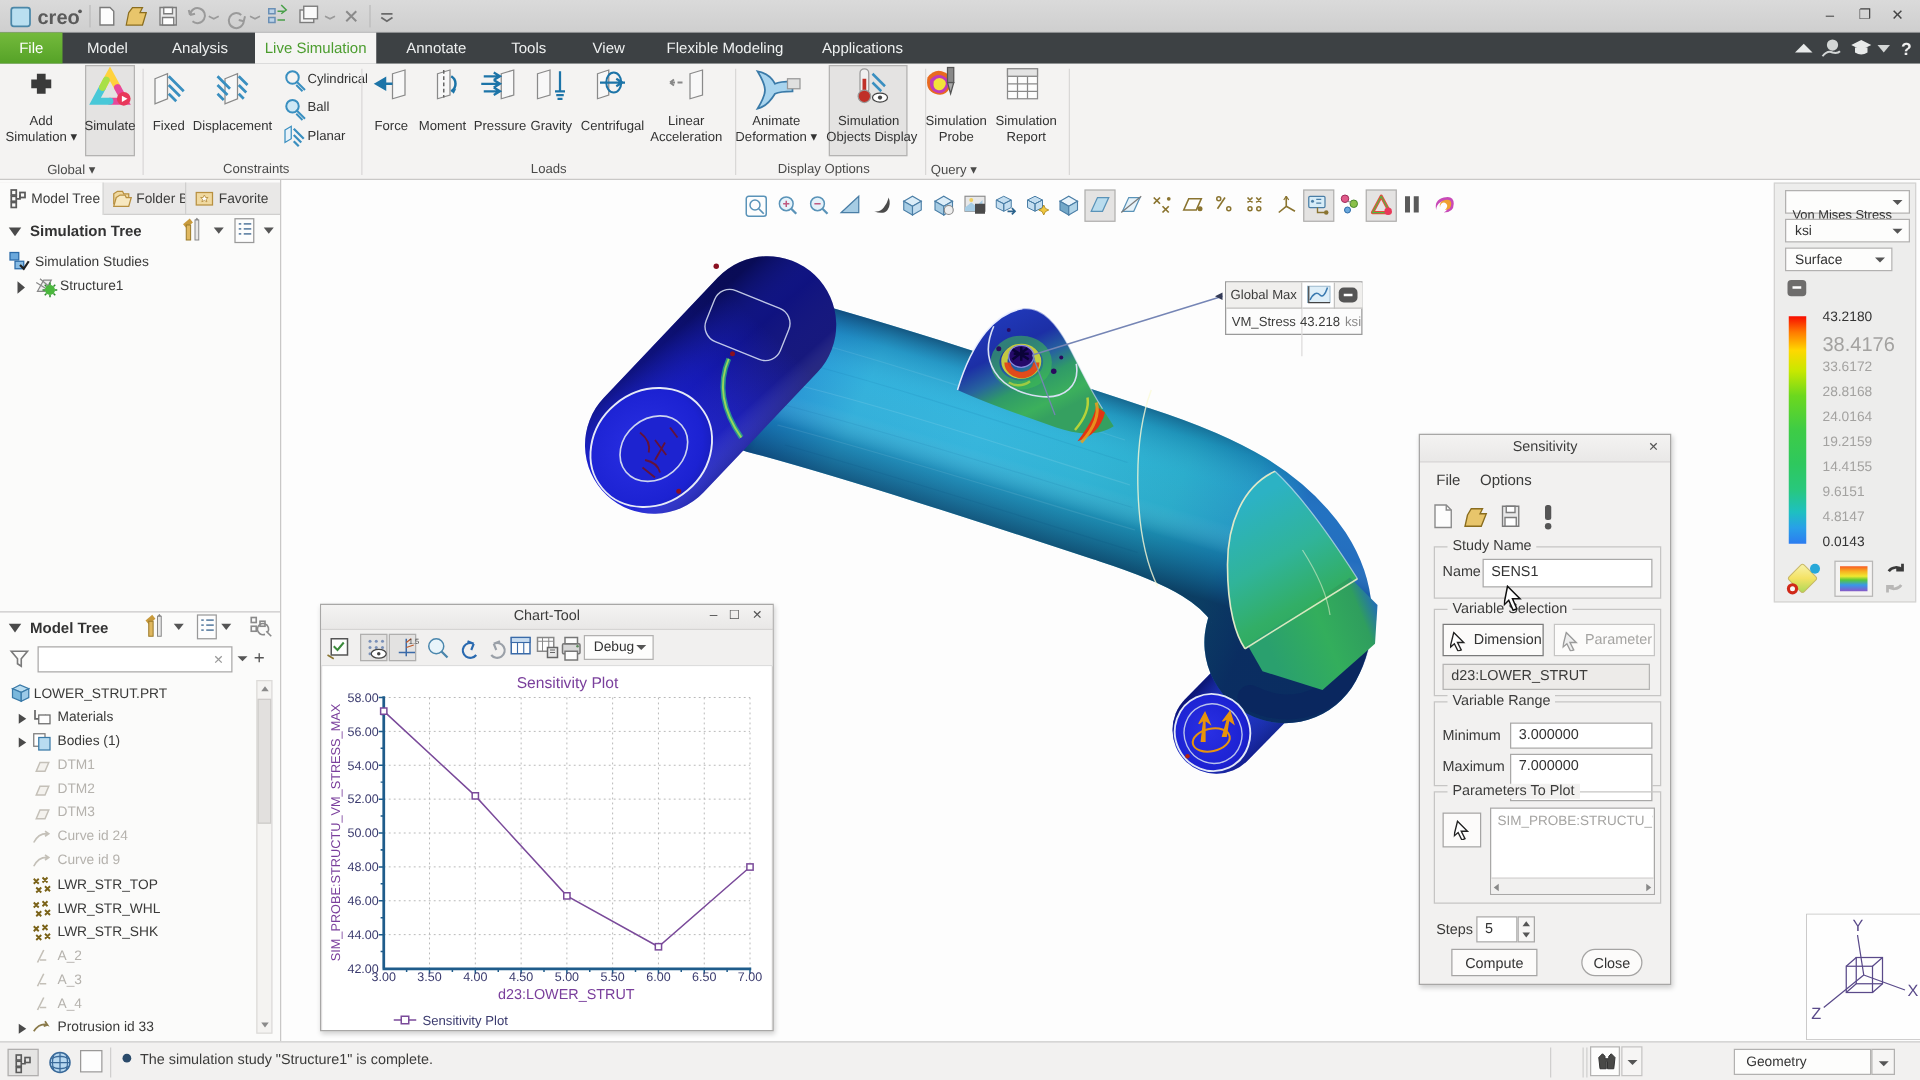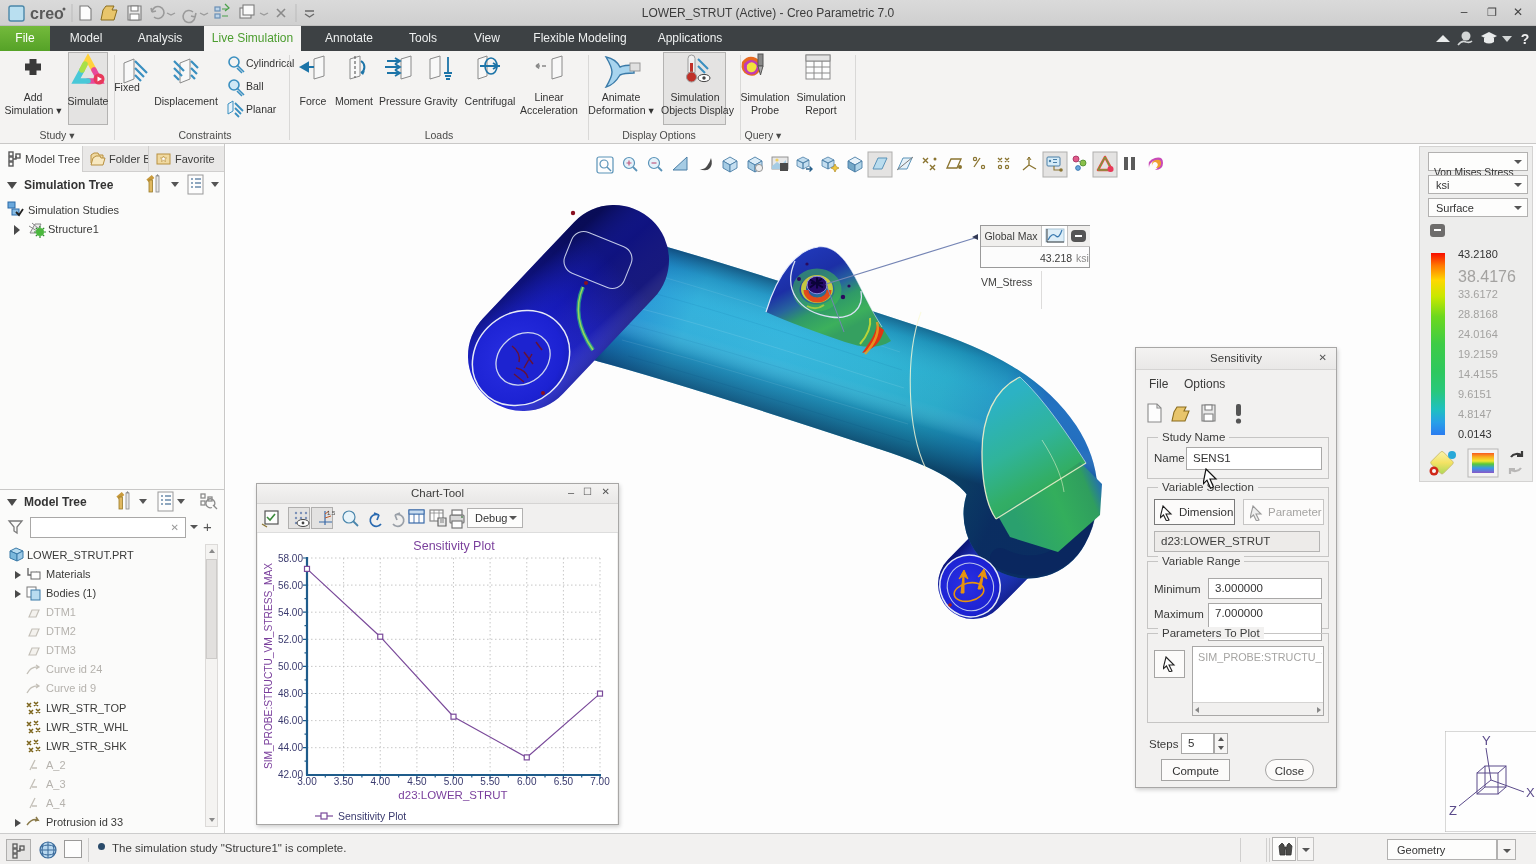--- a/index.html
+++ b/index.html
@@ -74,21 +74,20 @@
       </g>
       <g stroke="#7c7c7c" fill="#f2f2f2" stroke-width="1.1">
         <rect x="240" y="8" width="11" height="10"></rect>
           <rect x="243" y="5" width="11" height="10" fill="#fafafa"></rect>
       </g>
       <path d="M260 13 l4 2 l4 -2" fill="none" stroke="#9a9a9a" stroke-width="1.3"></path>
       <path d="M277 9 l8 8 m0 -8 l-8 8" stroke="#8a8a8a" stroke-width="1.6"></path>
       <line x1="296" y1="4" x2="296" y2="22" stroke="#bbb"></line>
       <path d="M305 11 h9 m-9 3 l4.5 3 l4.5 -3" fill="none" stroke="#6a6a6a" stroke-width="1.4"></path>
     </svg>
-    <div id="titletext">LOWER_STRUT (Active) - Creo Parametric 7.0</div>
     <div class="winbtn" style="right:60px;">–</div>
     <div class="winbtn" style="right:32px;font-size:11px;">❐</div>
     <div class="winbtn" style="right:6px;">✕</div>
   </div>
   <div id="menubar">
     <div id="filetab">File</div>
     <div class="mtab" style="left:54px;width:64px;">Model</div>
     <div class="mtab" style="left:126px;width:68px;">Analysis</div>
     <div id="activetab" style="left:204px;width:97px;">Live Simulation</div>
     <div class="mtab" style="left:312px;width:74px;">Annotate</div>
@@ -212,41 +211,41 @@
       </g>
 
       <g transform="translate(806,4)">
         <rect x="0" y="0" width="24" height="24" fill="#fdfdfd" stroke="#8a8a8a"></rect>
         <path d="M0 6 h24 M0 12 h24 M0 18 h24 M8 0 v24 M16 0 v24" stroke="#8a8a8a" stroke-width="1"></path>
         <rect x="0" y="0" width="24" height="6" fill="#e4e4e4" stroke="#8a8a8a"></rect>
       </g>
     </svg>
     <div class="rbtn-label" style="left:4px;top:40px;width:58px;">Add<br>Simulation ▾</div>
     <div class="rbtn-label" style="left:66px;top:44px;width:44px;">Simulate</div>
-    <div class="rbtn-label" style="left:114px;top:30px;width:26px;">Fixed</div>
+    <div class="rbtn-label" style="left:114px;top:44px;width:42px;">Fixed</div>
     <div class="rbtn-label" style="left:148px;top:44px;width:76px;">Displacement</div>
     <div class="smalllabel" style="left:246px;top:6px;">Cylindrical</div>
     <div class="smalllabel" style="left:246px;top:29px;">Ball</div>
     <div class="smalllabel" style="left:246px;top:52px;">Planar</div>
     <div class="rbtn-label" style="left:292px;top:44px;width:42px;">Force</div>
     <div class="rbtn-label" style="left:330px;top:44px;width:48px;">Moment</div>
     <div class="rbtn-label" style="left:372px;top:44px;width:56px;">Pressure</div>
     <div class="rbtn-label" style="left:417px;top:44px;width:48px;">Gravity</div>
     <div class="rbtn-label" style="left:457px;top:44px;width:66px;">Centrifugal</div>
     <div class="rbtn-label" style="left:515px;top:40px;width:68px;">Linear<br>Acceleration</div>
     <div class="rbtn-label" style="left:586px;top:40px;width:70px;">Animate<br>Deformation ▾</div>
     <div class="rbtn-label" style="left:661px;top:40px;width:68px;">Simulation<br>Objects Display</div>
     <div class="rbtn-label" style="left:735px;top:40px;width:60px;">Simulation<br>Probe</div>
     <div class="rbtn-label" style="left:790px;top:40px;width:62px;">Simulation<br>Report</div>
     <div class="rsep" style="left:114px;"></div>
     <div class="rsep" style="left:289px;"></div>
     <div class="rsep" style="left:588px;"></div>
     <div class="rsep" style="left:740px;"></div>
     <div class="rsep" style="left:855px;"></div>
-    <div class="rlabel" style="left:20px;width:74px;">Study ▾</div>
+    <div class="rlabel" style="left:20px;width:74px;">Global ▾</div>
     <div class="rlabel" style="left:160px;width:90px;">Constraints</div>
     <div class="rlabel" style="left:404px;width:70px;">Loads</div>
     <div class="rlabel" style="left:610px;width:98px;">Display Options</div>
     <div class="rlabel" style="left:728px;width:70px;">Query ▾</div>
   </div>
   <div id="leftpanel">
     <div id="lp-tabs">
       <div class="lp-tab" style="left:0;width:83px;background:#fbfbfa;border-right:1px solid #d0cfce;">
         <svg style="position:absolute;left:7px;top:5px" width="16" height="16" viewBox="0 0 16 16">
           <g fill="none" stroke="#5a5a5a" stroke-width="1.4">
@@ -709,34 +708,34 @@
       <svg width="24" height="19" viewBox="0 0 24 19" style="margin:1px 0 0 1px">
           <rect x="3" y="2" width="18" height="13" fill="#ddeef8" stroke="#9ab8cc" stroke-width="0.8"></rect>
           <path d="M5 13 q4 -8 8 -4 q3 3 6 -6" stroke="#3a7ab0" fill="none" stroke-width="1.2"></path>
           <path d="M4 2 v13 h17" stroke="#444" fill="none"></path>
         </svg>
     </div>
     <div class="abs" style="left:87px;top:0;width:22px;height:21px;border-bottom:1px solid #c2c1c0;background:#f0efed;">
       <div class="abs" style="left:3px;top:4px;width:15px;height:12px;background:#555;border-radius:4px;"></div>
       <div class="abs" style="left:7px;top:9px;width:7px;height:2px;background:#fff;"></div>
     </div>
-    <div class="abs" style="left:0;top:21px;width:61px;height:38px;border-right:1px solid #dddcdb;line-height:22px;text-align:left;margin-top:24px;">VM_Stress</div>
+    <div class="abs" style="left:0;top:21px;width:61px;height:38px;border-right:1px solid #dddcdb;line-height:22px;text-align:center;">VM_Stress</div>
     <div class="abs" style="left:59px;top:21px;width:31px;height:21px;line-height:22px;text-align:right;">43.218</div>
     <div class="abs" style="left:95px;top:21px;line-height:22px;color:#8a8988;">ksi</div>
   </div>
   <div class="abs" id="legend" style="left:1419px;top:146px;width:114px;height:336px;background:#ededec;border:1px solid #d4d3d2;">
     <div class="combo" style="left:8px;top:5px;width:100px;height:19px;">
         <span style="position:absolute;left:5px;top:3px;font-size:10.3px;margin-top:11px;">Von Mises Stress</span>
         <span class="arr"></span>
       </div>
     <div class="combo" style="left:8px;top:28px;width:100px;height:19px;">
         <span style="position:absolute;left:7px;top:3px;">ksi</span>
         <span class="arr"></span>
       </div>
-    <div class="combo" style="left:8px;top:51px;width:100px;height:19px;">
+    <div class="combo" style="left:8px;top:51px;width:86px;height:19px;">
         <span style="position:absolute;left:7px;top:3px;">Surface</span>
         <span class="arr"></span>
       </div>
     <div class="abs" style="left:10px;top:77px;width:15px;height:13px;background:#6e6d6c;border-radius:3px;"></div>
     <div class="abs" style="left:14px;top:82px;width:7px;height:2px;background:#fff;"></div>
     <div class="abs" style="left:11px;top:106px;width:14px;height:182px;background:linear-gradient(#f80c00,#ff7a00 7%,#ffd800 15%,#c8e800 24%,#6cd81e 35%,#3ecc46 50%,#2ec85e 65%,#28c87c 76%,#1ec0c0 86%,#28a0e8 93%,#2b7cf0);"></div>
     <div class="treeitem" style="left:38px;top:101px;font-size:11px;color:#333;">43.2180</div>
     <div class="treeitem" style="left:38px;top:121px;font-size:16px;color:#a3a2a0;">38.4176</div>
     <div class="treeitem" style="left:38px;top:141px;font-size:11px;color:#a3a2a0;">33.6172</div>
     <div class="treeitem" style="left:38px;top:161px;font-size:11px;color:#a3a2a0;">28.8168</div>

